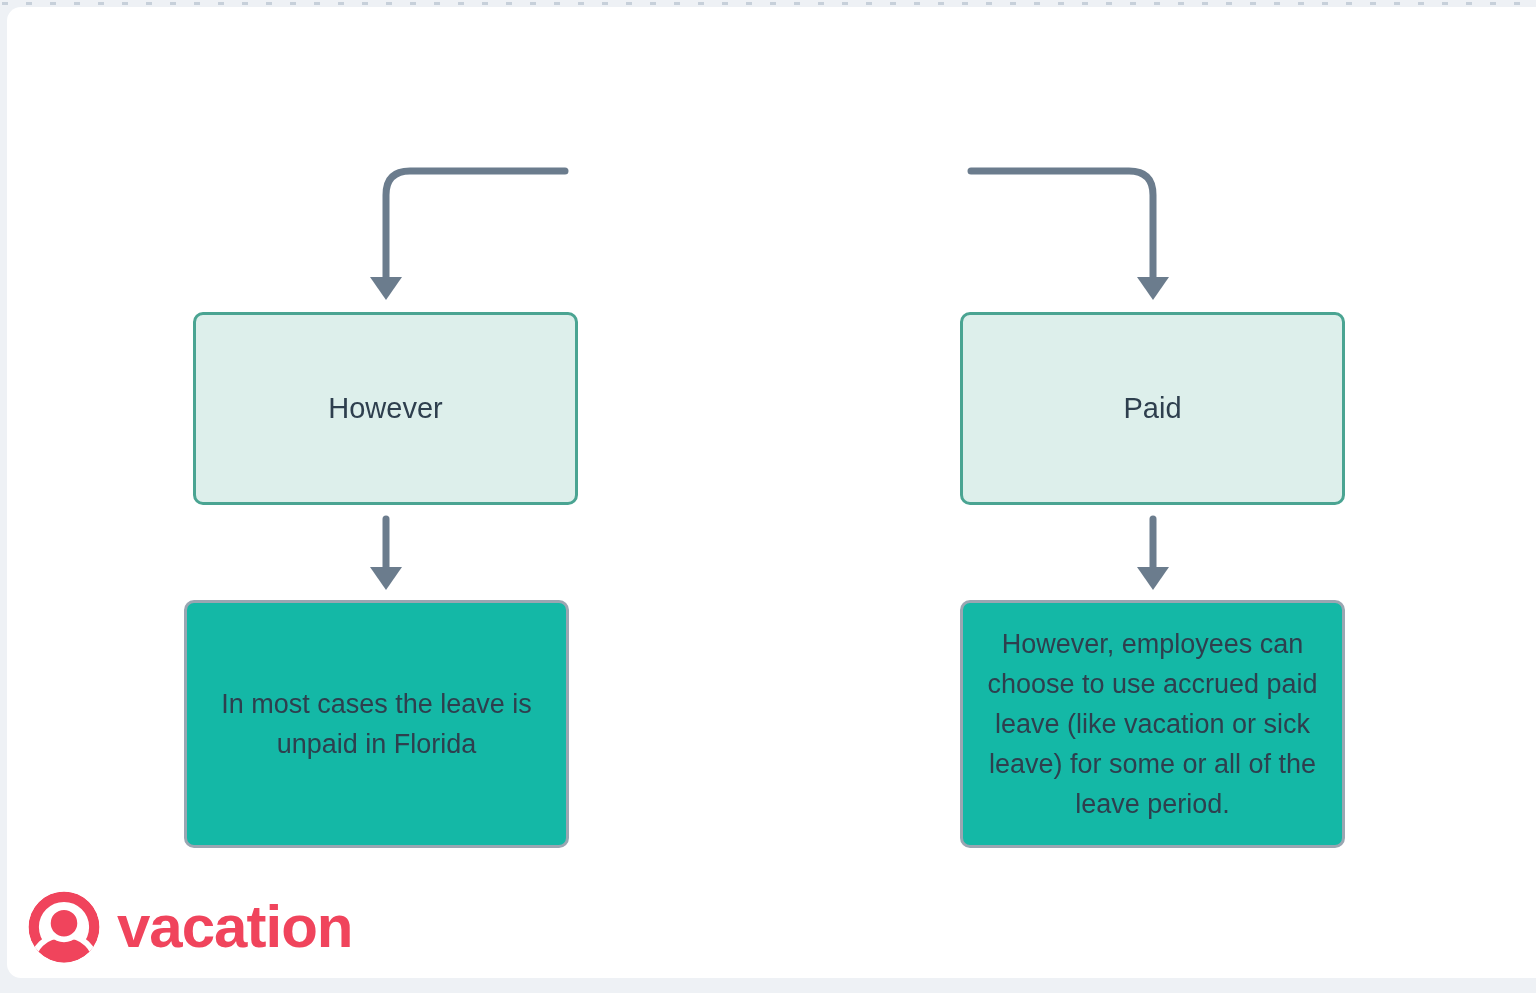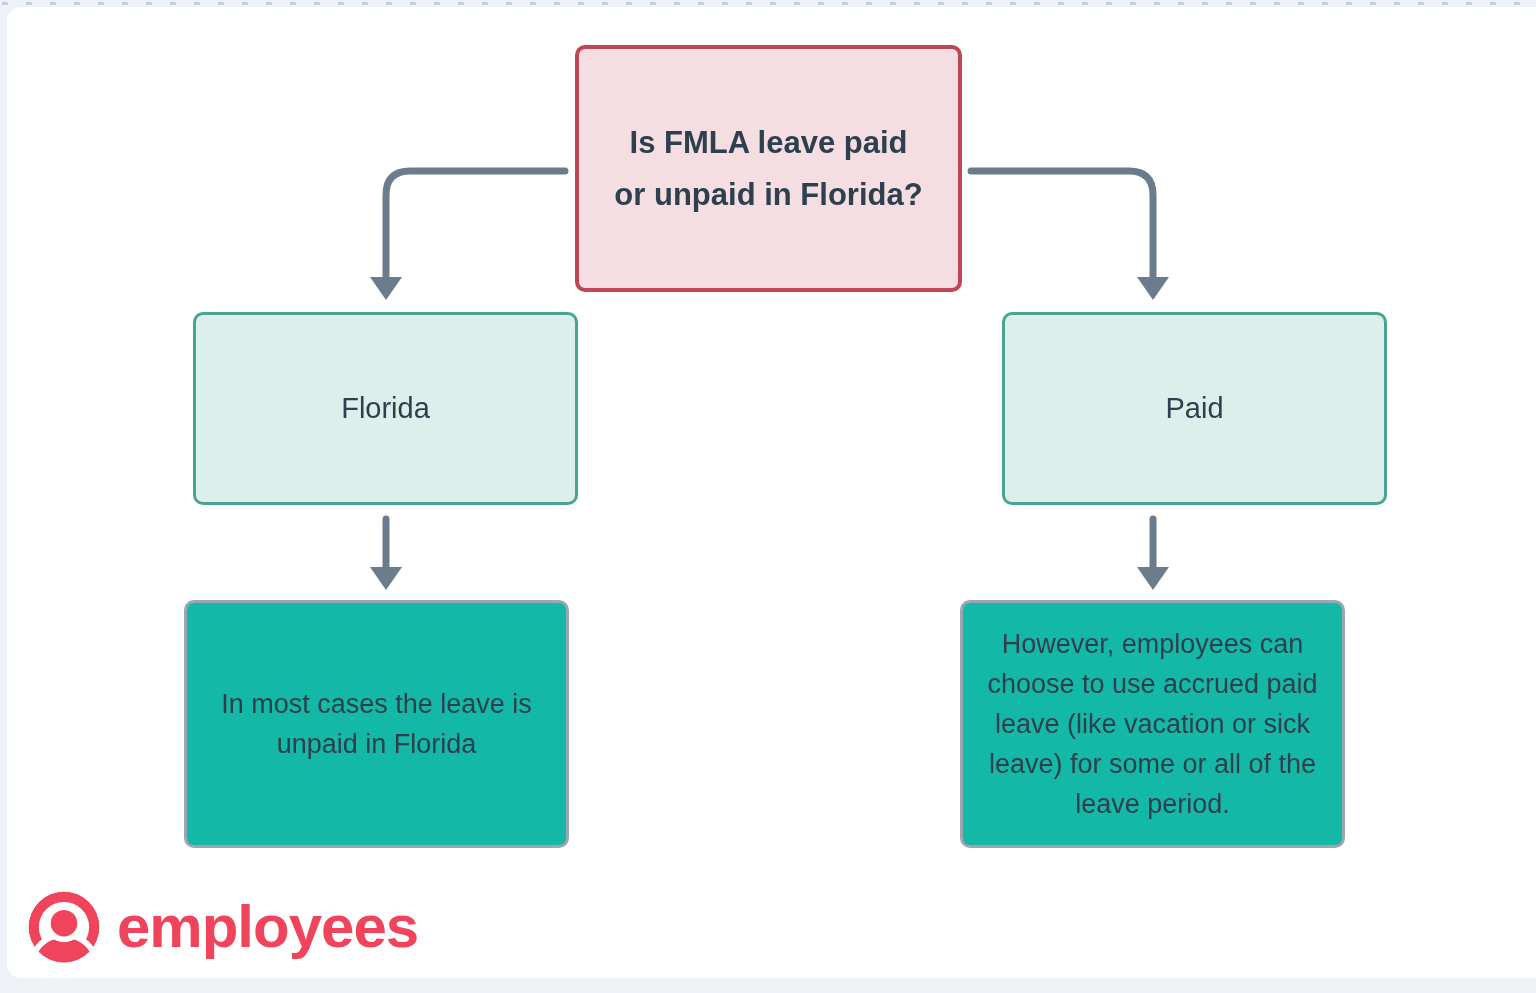--- a/index.html
+++ b/index.html
@@ -63,21 +63,21 @@
   .node-root .inner { max-width: 310px; }
   .node-branch {
     width: 385px; height: 193px;
     top: 312px;
     background: #ddefeb;
     border: 3px solid #4aa492;
     font-size: 29px;
     font-weight: 500;
   }
   .node-branch.left  { left: 193px; }
-  .node-branch.right { left: 960px; margin-left: 42px; }
+  .node-branch.right { left: 960px; }
   .node-detail {
     width: 385px; height: 248px;
     top: 600px;
     background: #14b8a6;
     border: 3px solid #9aa6b2;
     font-size: 27px;
     font-weight: 400;
     line-height: 40px;
   }
   .node-detail.left  { left: 184px; }
@@ -117,26 +117,23 @@
       <path d="M 1153 519 V 568"></path>
     </g>
     <g fill="#6b7c8d" stroke="none">
       <path d="M 370 277 L 402 277 L 386 300 Z"></path>
       <path d="M 1137 277 L 1169 277 L 1153 300 Z"></path>
       <path d="M 370 567 L 402 567 L 386 590 Z"></path>
       <path d="M 1137 567 L 1169 567 L 1153 590 Z"></path>
     </g>
   </svg>
 
-  <div class="node node-root">
-    <div class="inner">Is FMLA leave paid or unpaid in Florida?</div>
-  </div>
 
   <div class="node node-branch left">
-    <div class="inner">Florida</div>
+    <div class="inner">However</div>
   </div>
 
   <div class="node node-branch right">
     <div class="inner">Paid</div>
   </div>
 
   <div class="node node-detail left">
     <div class="inner">In most cases the leave is unpaid in Florida</div>
   </div>
 
@@ -148,16 +145,16 @@
     <svg class="logo-icon" viewBox="0 0 76 76" xmlns="http://www.w3.org/2000/svg">
       <clipPath id="logo-clip">
           <circle cx="38" cy="38" r="37.5"></circle>
         </clipPath>
       <g clip-path="url(#logo-clip)">
         <circle cx="38" cy="38" r="32" fill="none" stroke="#f0445c" stroke-width="11"></circle>
         <path d="M 4 82 C 4 58 19 47 38 47 C 57 47 72 58 72 82 Z" fill="#f0445c" stroke="#ffffff" stroke-width="6"></path>
         <circle cx="38" cy="34" r="17" fill="#f0445c" stroke="#ffffff" stroke-width="6"></circle>
       </g>
     </svg>
-    <span class="logo-word">employees</span>
+    <span class="logo-word">vacation</span>
   </div>
 
 </div>
 
 </body></html>

